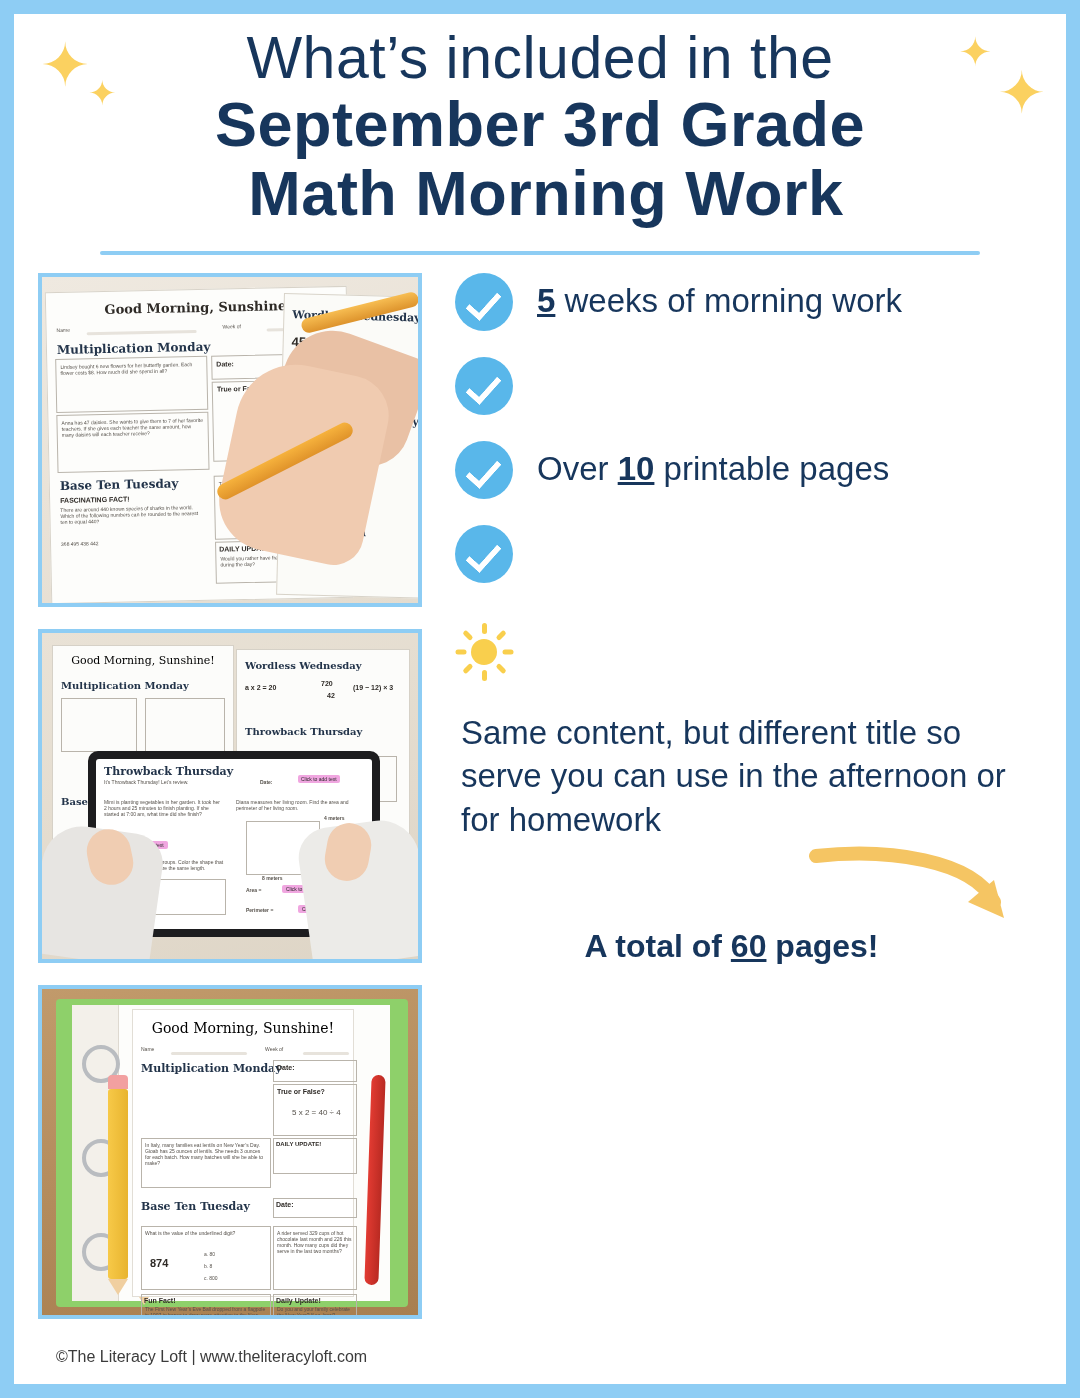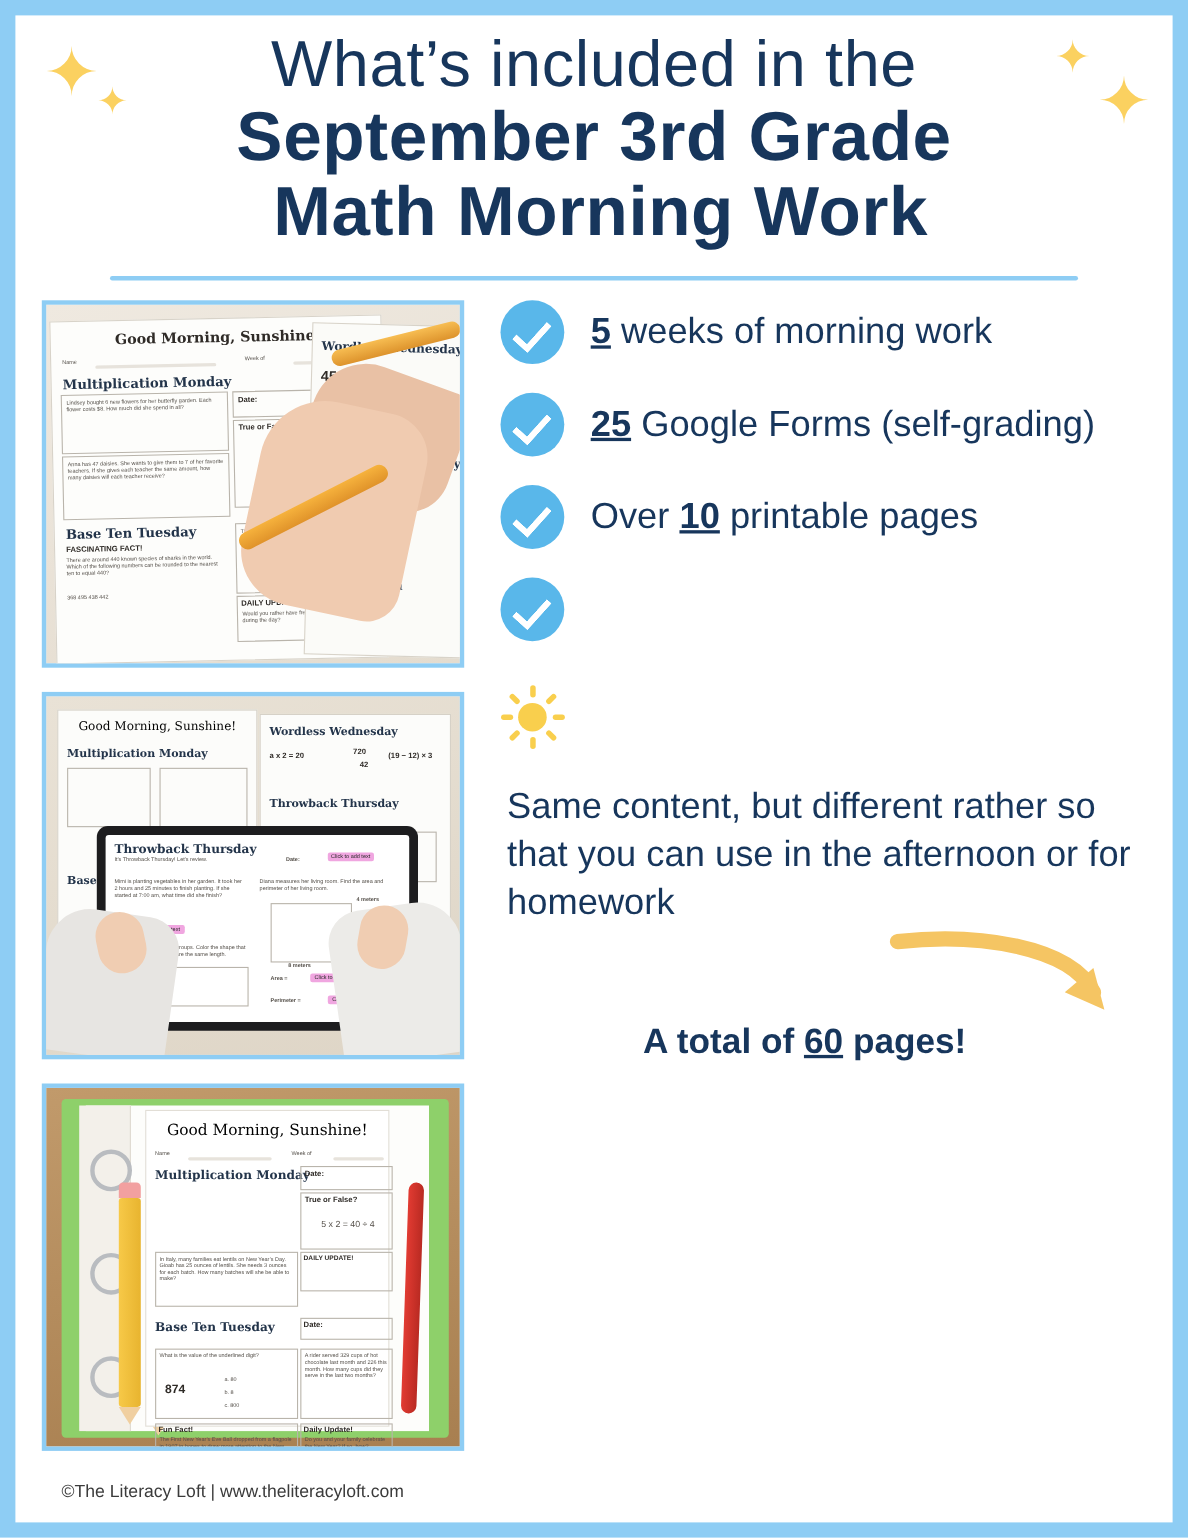--- a/index.html
+++ b/index.html
@@ -487,23 +487,20 @@
 
       <div class="feature">
         <div class="check"></div>
         <div class="feature-text">
           <b>5</b><span> weeks of morning work</span>
         </div>
       </div>
 
       <div class="feature">
         <div class="check"></div>
-        <div class="feature-text">
-          <b>25</b><span> Google Forms (self-grading)</span>
-        </div>
       </div>
 
       <div class="feature">
         <div class="check"></div>
         <div class="feature-text">
           <span>Over </span><b>10</b><span> printable pages</span>
         </div>
       </div>
 
       <div class="feature">
@@ -518,21 +515,21 @@
           <i style="transform:rotate(45deg)"></i>
           <i style="transform:rotate(90deg)"></i>
           <i style="transform:rotate(135deg)"></i>
           <i style="transform:rotate(180deg)"></i>
           <i style="transform:rotate(225deg)"></i>
           <i style="transform:rotate(270deg)"></i>
           <i style="transform:rotate(315deg)"></i>
         </div>
       </div>
 
-      <div class="note">Same content, but different rather so that you can use in the afternoon or for homework</div>
+      <div class="note">Same content, but different title so serve you can use in the afternoon or for homework</div>
 
       <div class="arrow-wrap">
         <svg width="230" height="86" viewBox="0 0 230 86" style="position:absolute;right:10px;top:2px;">
           <path d="M8 12 C 80 4, 165 16, 186 58" stroke="#f5c563" stroke-width="14" fill="none" stroke-linecap="round"></path>
           <path d="M160 58 L196 74 L186 36 Z" fill="#f5c563"></path>
         </svg>
       </div>
 
       <div class="total">
         <span>A total of </span><u>60</u><span> pages!</span>

